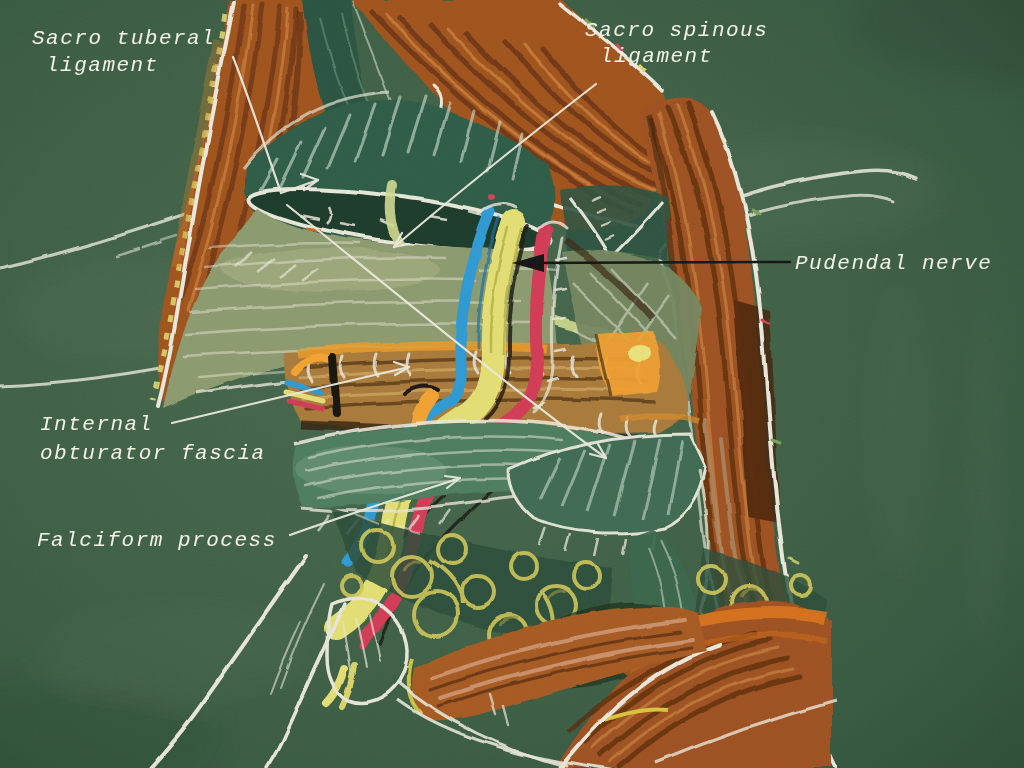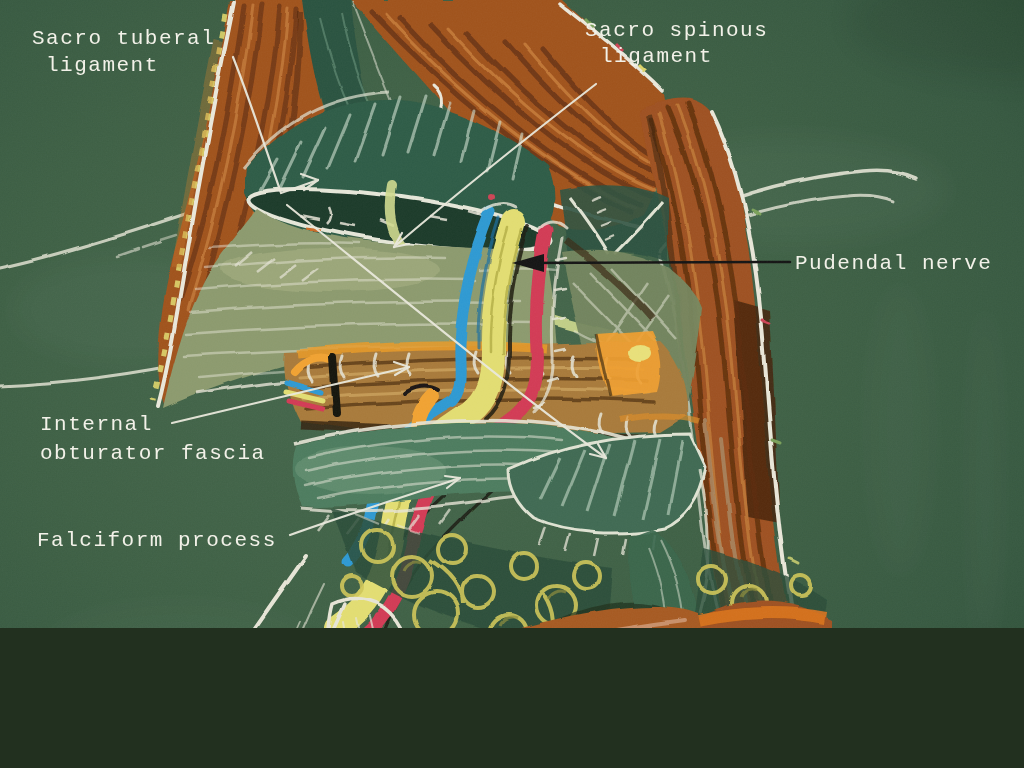--- a/index.html
+++ b/index.html
@@ -1,17 +1,17 @@
 <!DOCTYPE html>
 <html><head>
 <meta charset="utf-8">
 <style>
   html,body{margin:0;padding:0;background:#22301f;}
-  .stage{position:relative;width:1024px;height:628px;overflow:hidden;
-         font-family:"Liberation Mono","DejaVu Sans Mono",monospace;}
+  .stage{position:relative;width:1024px;height:768px;overflow:hidden;
+         font-family:"Liberation Mono","DejaVu Sans Mono",monospace;font-style:italic;}
   svg{display:block;}
   text.lbl{fill:#f2f1e8;font-size:21px;letter-spacing:1.5px;
            font-family:"Liberation Mono","DejaVu Sans Mono",monospace;}
 </style>
 </head>
 <body>
 
 <div class="stage">
 <svg width="1024" height="768" viewBox="0 0 1024 768">
   <defs>

